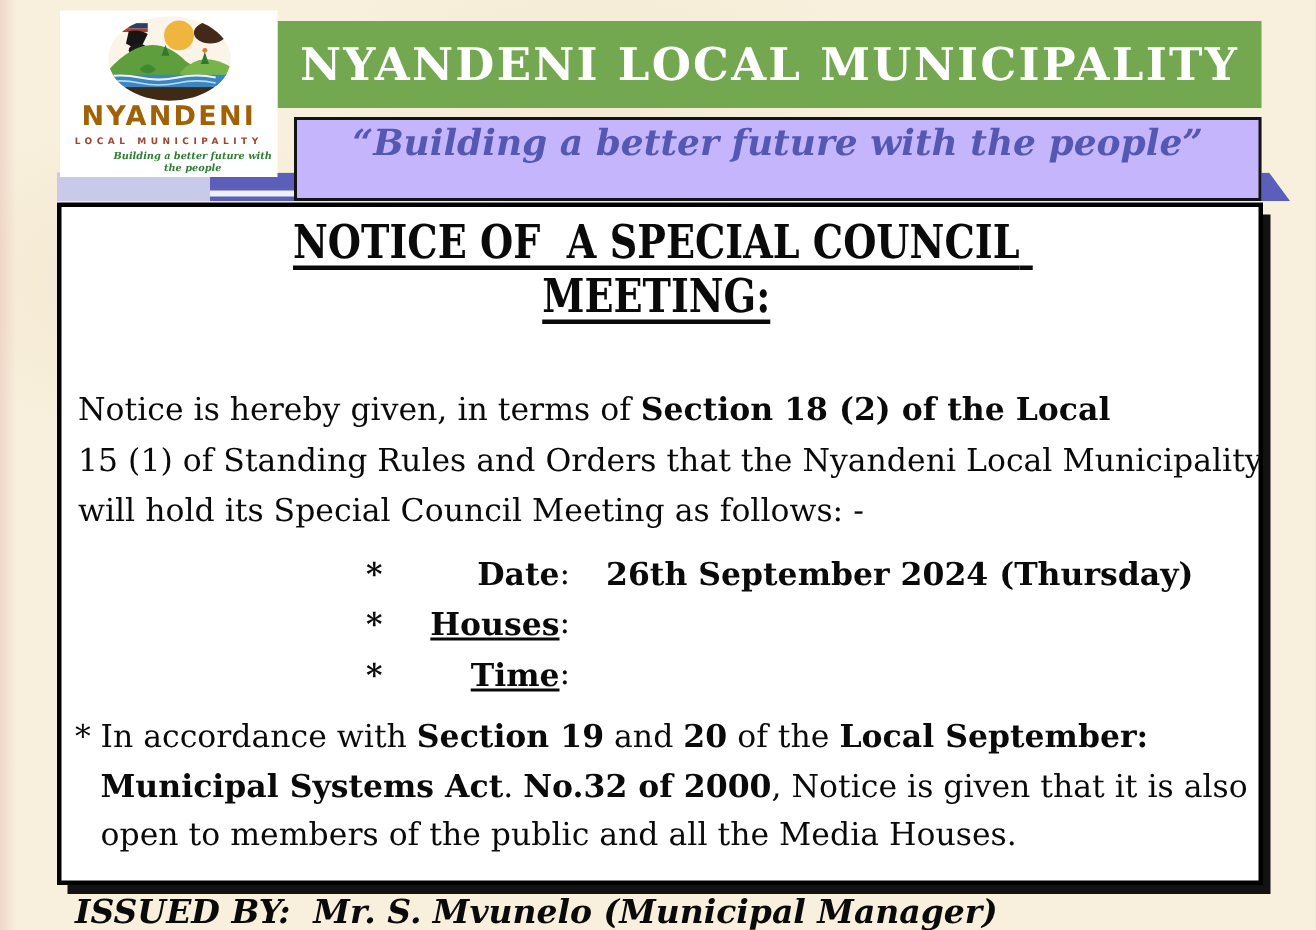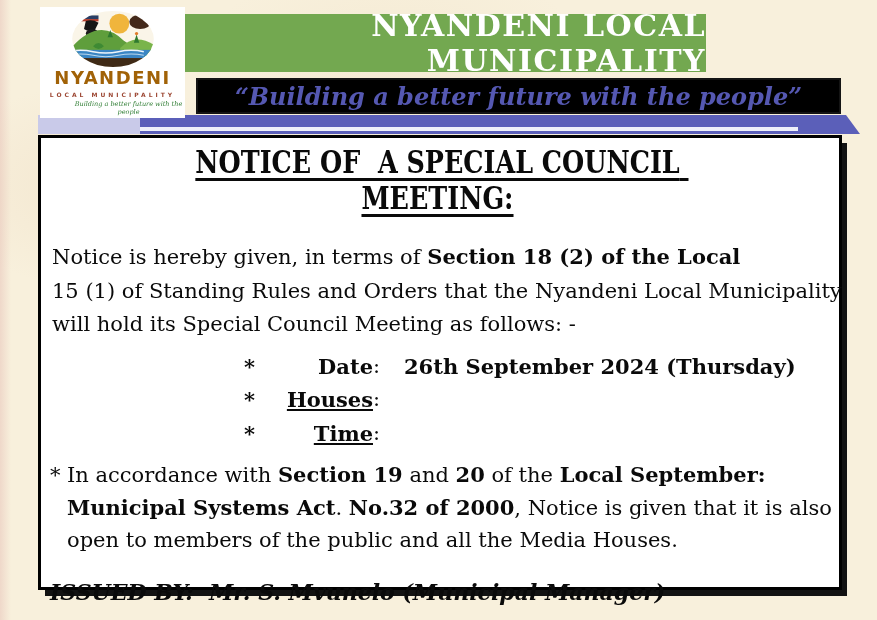--- a/index.html
+++ b/index.html
@@ -25,36 +25,36 @@
   .logo-emblem{display:block;margin:3px auto 0 auto;}
   .logo-name{
     font-family:"DejaVu Sans", sans-serif;font-weight:bold;
     font-size:18px;letter-spacing:1.5px;color:#a16207;line-height:1.05;margin-top:1px;
   }
   .logo-sub{
     font-family:"DejaVu Sans", sans-serif;font-weight:bold;
     font-size:6px;letter-spacing:3px;color:#9c4632;margin-top:3px;
   }
   .logo-tag{
-    font-family:"DejaVu Serif", serif;font-style:italic;font-weight:normal;
+    font-family:"DejaVu Serif", serif;font-style:italic;font-weight:bold;
     font-size:6.5px;color:#2f7d33;margin-top:2px;margin-left:32px;
   }
 
   .banner{
-    position:absolute;left:185px;top:14px;width:521px;height:58px;z-index:2;
-    background:#73a850;display:flex;align-items:center;justify-content:center;text-align:right;
+    position:absolute;left:185px;top:14px;width:656px;height:58px;z-index:2;
+    background:#73a850;display:flex;align-items:center;justify-content:center;
   }
   .banner-text{
     color:#ffffff;font-weight:bold;font-size:30px;letter-spacing:1.5px;
   }
 
   .motto-box{
-    position:absolute;left:196px;top:78px;width:645px;height:36px;z-index:2;
-    background:#000000;border:2px solid #141414;box-sizing:border-box;
-    display:flex;align-items:center;justify-content:center;
+    position:absolute;left:196px;top:78px;width:645px;height:56px;z-index:2;
+    background:#c4b5fd;border:2px solid #141414;box-sizing:border-box;
+    display:flex;align-items:flex-start;justify-content:center;
   }
   .motto-text{
     color:#5558b2;font-weight:bold;font-style:italic;font-size:24px;
   }
 
   .hbar{
     position:absolute;left:38px;top:115px;width:822px;height:19px;z-index:1;
     background:#5b5fb9;
     clip-path:polygon(0 0, calc(100% - 14px) 0, 100% 100%, 0 100%);
   }
@@ -72,21 +72,21 @@
   .ntitle{
     display:inline-block;transform:scaleX(0.82);transform-origin:center;
     font-weight:bold;font-size:31px;line-height:1.15;white-space:pre-wrap;
     text-decoration:underline;text-decoration-thickness:2.5px;text-underline-offset:5px;
   }
   .para{font-size:21px;line-height:33.5px;}
   .rline{white-space:pre;}
   .b{font-weight:bold;}
   .u{text-decoration:underline;}
 
-  .para1{margin-top:24px;margin-left:2px;}
+  .para1{margin-top:40px;margin-left:2px;}
 
   .details{margin-top:8px;margin-left:194px;font-size:21px;line-height:33.5px;}
   .drow{display:flex;}
   .dstar{width:26px;font-weight:bold;}
   .dlabel{width:103px;font-weight:bold;text-align:right;}
   .dcolon{width:31px;}
   .dvalue{font-weight:bold;}
 
   .para2{position:relative;margin-top:9px;padding-left:17px;font-size:21px;line-height:32.5px;}
   .p2star{position:absolute;left:0;top:0;font-weight:normal;}

